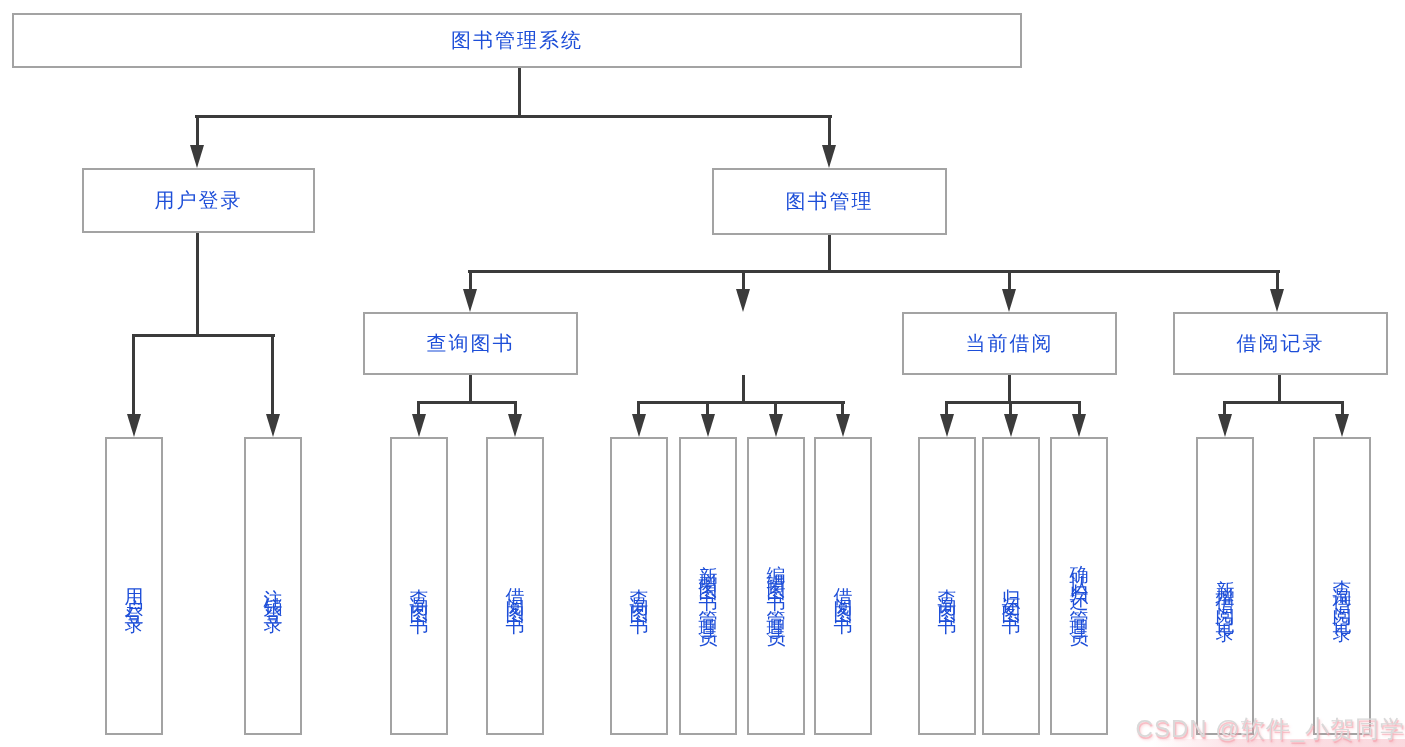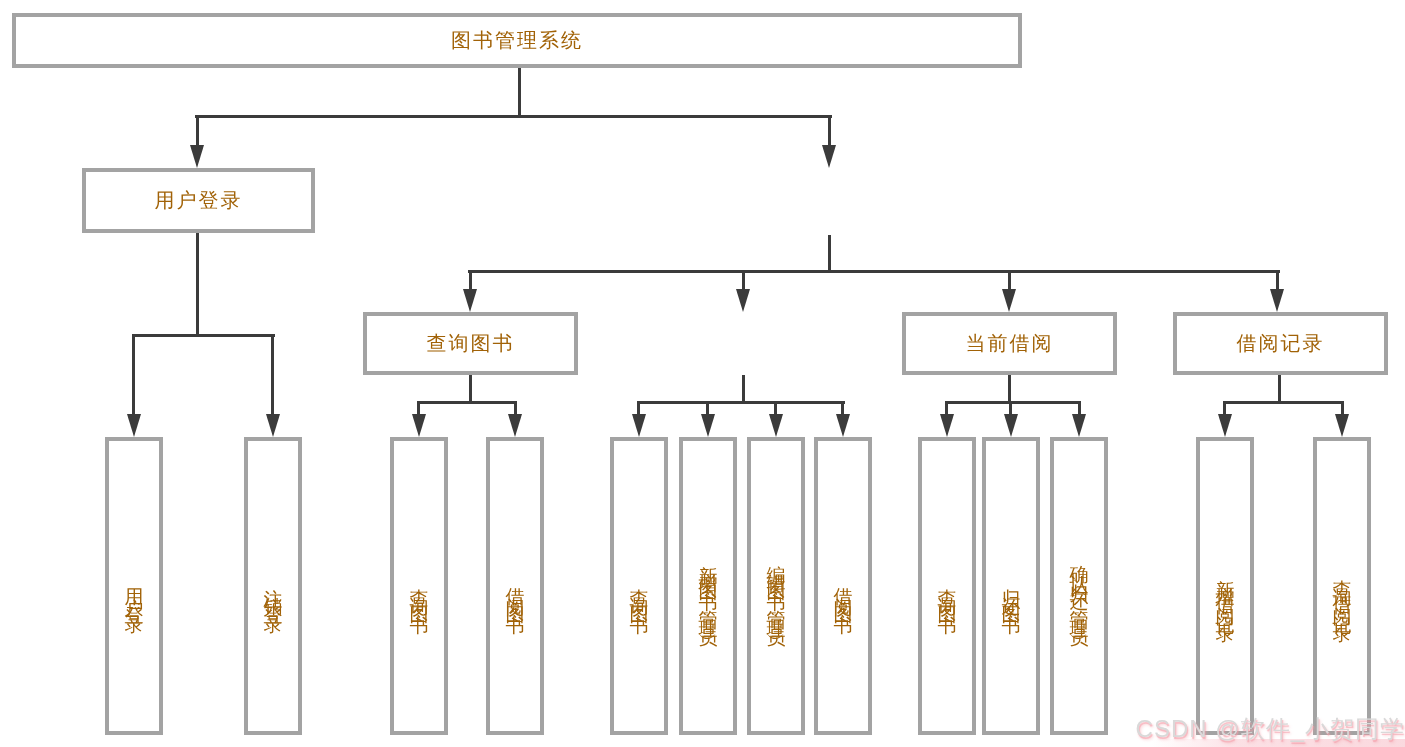--- a/index.html
+++ b/index.html
@@ -1,23 +1,23 @@
 <!DOCTYPE html>
 <html><head>
 <meta charset="utf-8">
 <style>
   html,body { margin:0; padding:0; background:#fff; }
   #canvas {
     position:relative; width:1405px; height:747px; background:#ffffff;
     font-family:"Liberation Sans", sans-serif; overflow:hidden;
   }
   .box {
-    position:absolute; background:#ffffff; border:4px solid #a3a3a3;
+    position:absolute; background:#ffffff; border:2px solid #a3a3a3;
     box-sizing:border-box; display:flex; align-items:center; justify-content:center;
-    color:#a16207; font-size:20px; letter-spacing:2px; white-space:nowrap;
+    color:#1d4ed8; font-size:20px; letter-spacing:2px; white-space:nowrap;
   }
   .vbox {
     writing-mode:vertical-rl; text-orientation:mixed;
     font-size:19px; letter-spacing:9px; padding-top:9px; white-space:normal;
   }
   .vline { position:absolute; width:3px; background:#3b3b3b; }
   .hline { position:absolute; height:3px; background:#3b3b3b; }
   .arrow {
     position:absolute; width:0; height:0;
     border-left:7px solid transparent; border-right:7px solid transparent;
@@ -41,20 +41,21 @@
   <div class="box" style="left:12px; top:13px; width:1010px; height:55px;">图书管理系统</div>
 
   <div class="vline" style="left:518px; top:68px; height:49px;"></div>
   <div class="hline" style="left:195px; top:115px; width:637px;"></div>
   <div class="vline" style="left:196px; top:115px; height:32px;"></div>
   <div class="arrow" style="left:190px; top:145px;"></div>
   <div class="vline" style="left:828px; top:115px; height:32px;"></div>
   <div class="arrow" style="left:822px; top:145px;"></div>
 
   <div class="box" style="left:82px; top:168px; width:233px; height:65px;">用户登录</div>
+  <div class="box" style="left:712px; top:168px; width:235px; height:67px;">图书管理</div>
 
   <div class="vline" style="left:196px; top:233px; height:104px;"></div>
   <div class="hline" style="left:132px; top:334px; width:143px;"></div>
   <div class="vline" style="left:132px; top:334px; height:81px;"></div>
   <div class="arrow" style="left:127px; top:414px;"></div>
   <div class="vline" style="left:271px; top:334px; height:81px;"></div>
   <div class="arrow" style="left:266px; top:414px;"></div>
 
   <div class="vline" style="left:828px; top:235px; height:38px;"></div>
   <div class="hline" style="left:468px; top:270px; width:812px;"></div>

